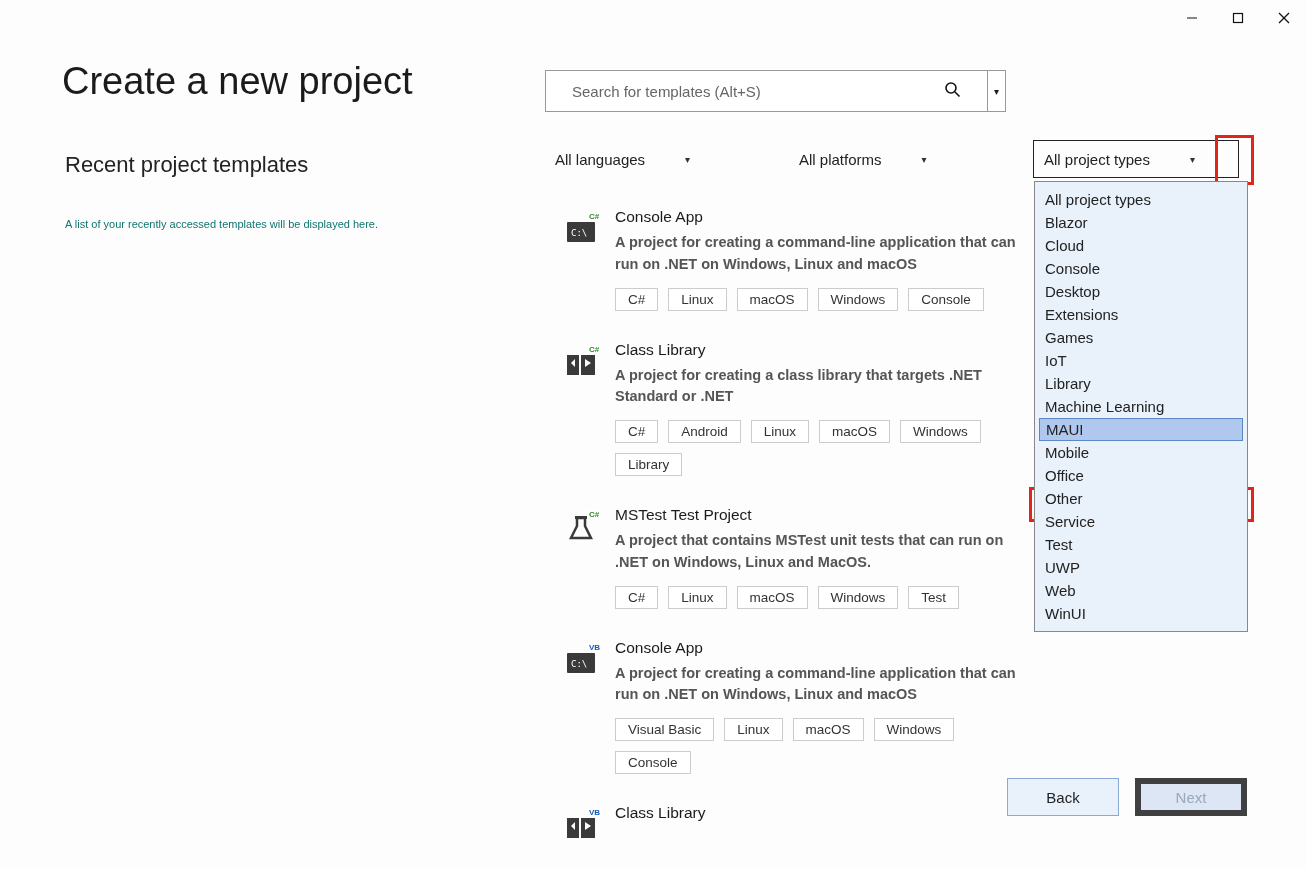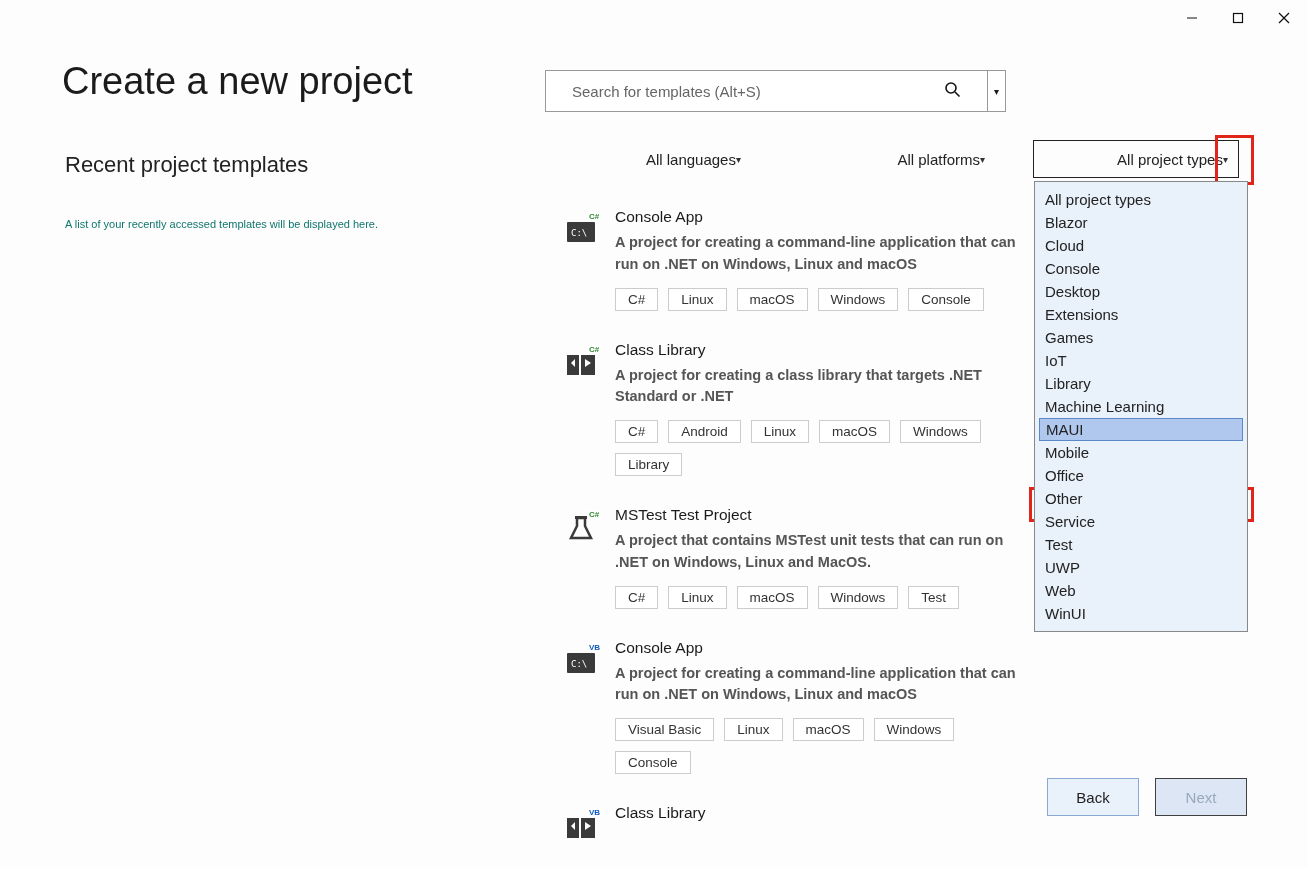--- a/index.html
+++ b/index.html
@@ -95,23 +95,24 @@
     position: relative;
   }
   .dropdown {
     width: 206px;
     height: 38px;
     padding: 0 10px;
     font-size: 15px;
     color: #222;
     display: flex;
     align-items: center;
-    justify-content: flex-end;
+    justify-content: flex-start;
     cursor: pointer;
     position: relative;
+    gap: 40px;
   }
   .dropdown .caret {
     font-size: 10px;
     color: #333;
   }
   .dropdown.open {
     border: 1px solid #222;
   }
   .highlight-box {
     position: absolute;
@@ -178,34 +179,34 @@
     color: #333;
     background: #fff;
   }
   .footer {
     position: absolute;
     right: 60px; bottom: 53px;
     display: flex;
     gap: 16px;
   }
   .btn {
-    width: 92px; height: 38px;
+    width: 112px; height: 38px;
     border: 1px solid #aaa;
     font-size: 15px;
     background: #fff;
     cursor: pointer;
   }
   .btn.secondary {
     background: #e9f1fb;
     border: 1px solid #8aa9d6;
     color: #222;
   }
   .btn.primary {
     background: #dce6f4;
-    border: 1px solid #404040;
+    border: 6px solid #404040;
     color: #9aa8bb;
   }
 </style>
 </head>
 <body>
 
 <div class="titlebar">
   <button>
     <svg width="12" height="12">
         <line x1="1" y1="6" x2="11" y2="6" stroke="#111" stroke-width="1"></line>

